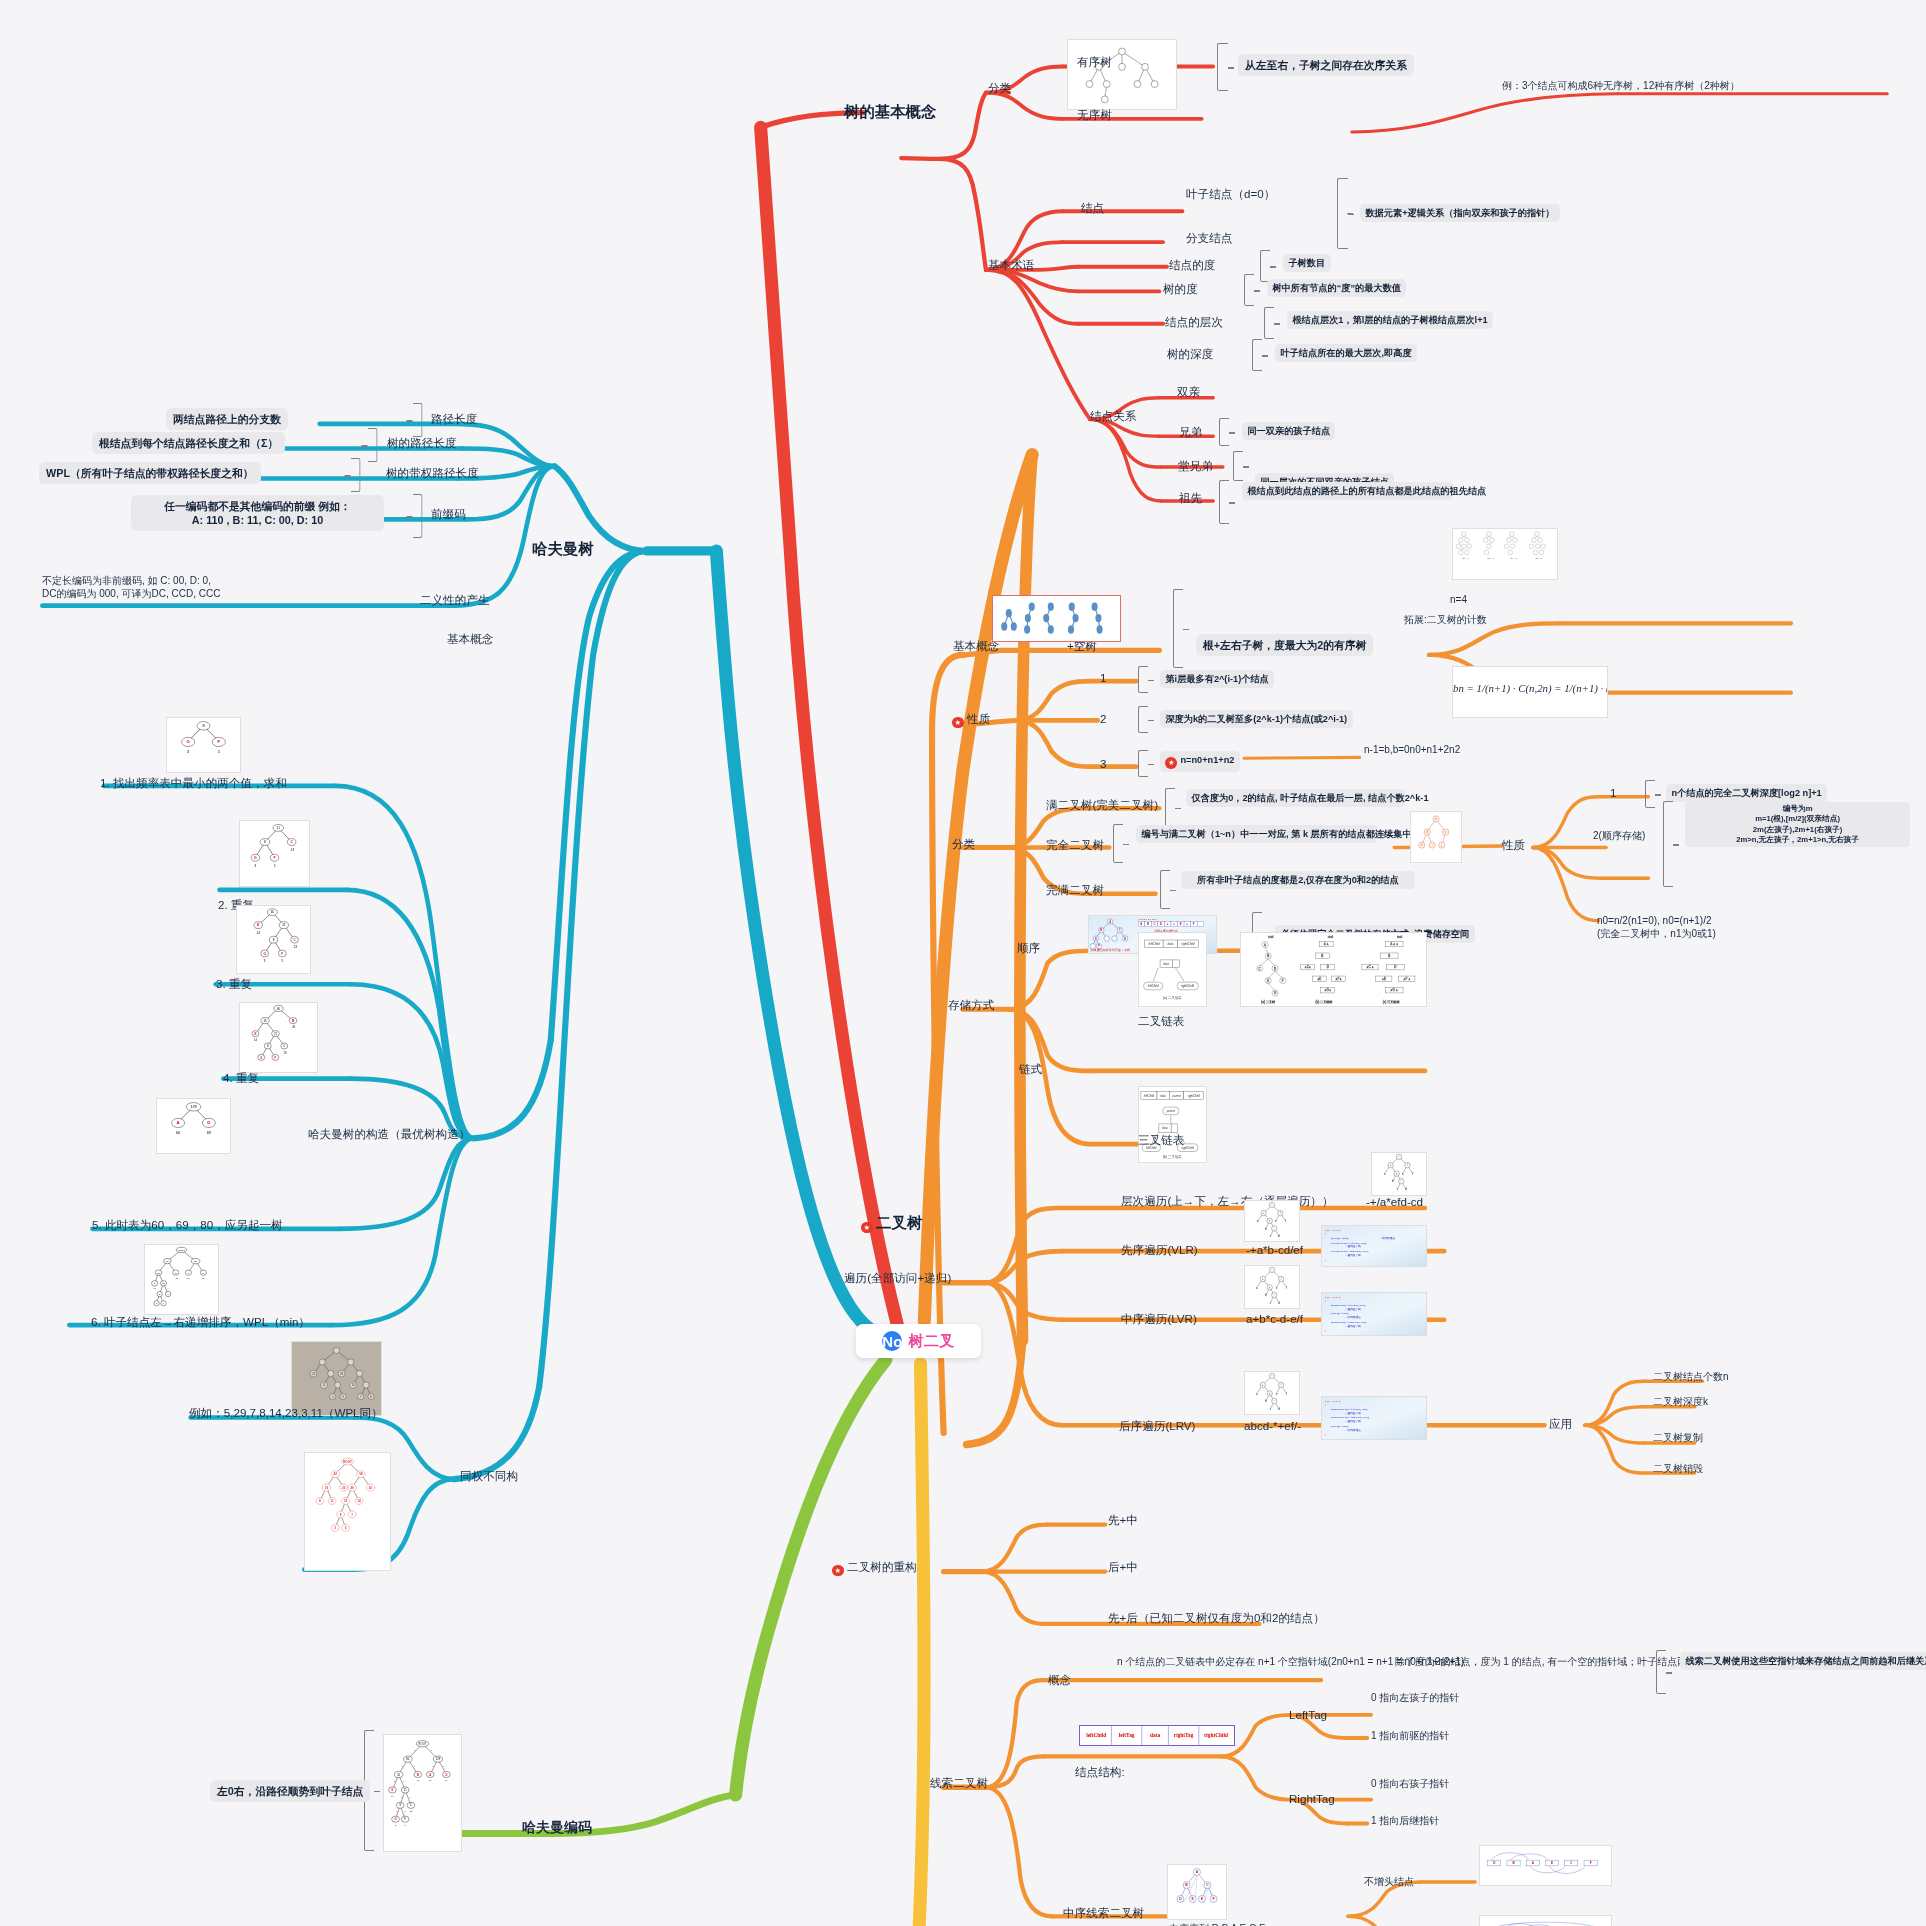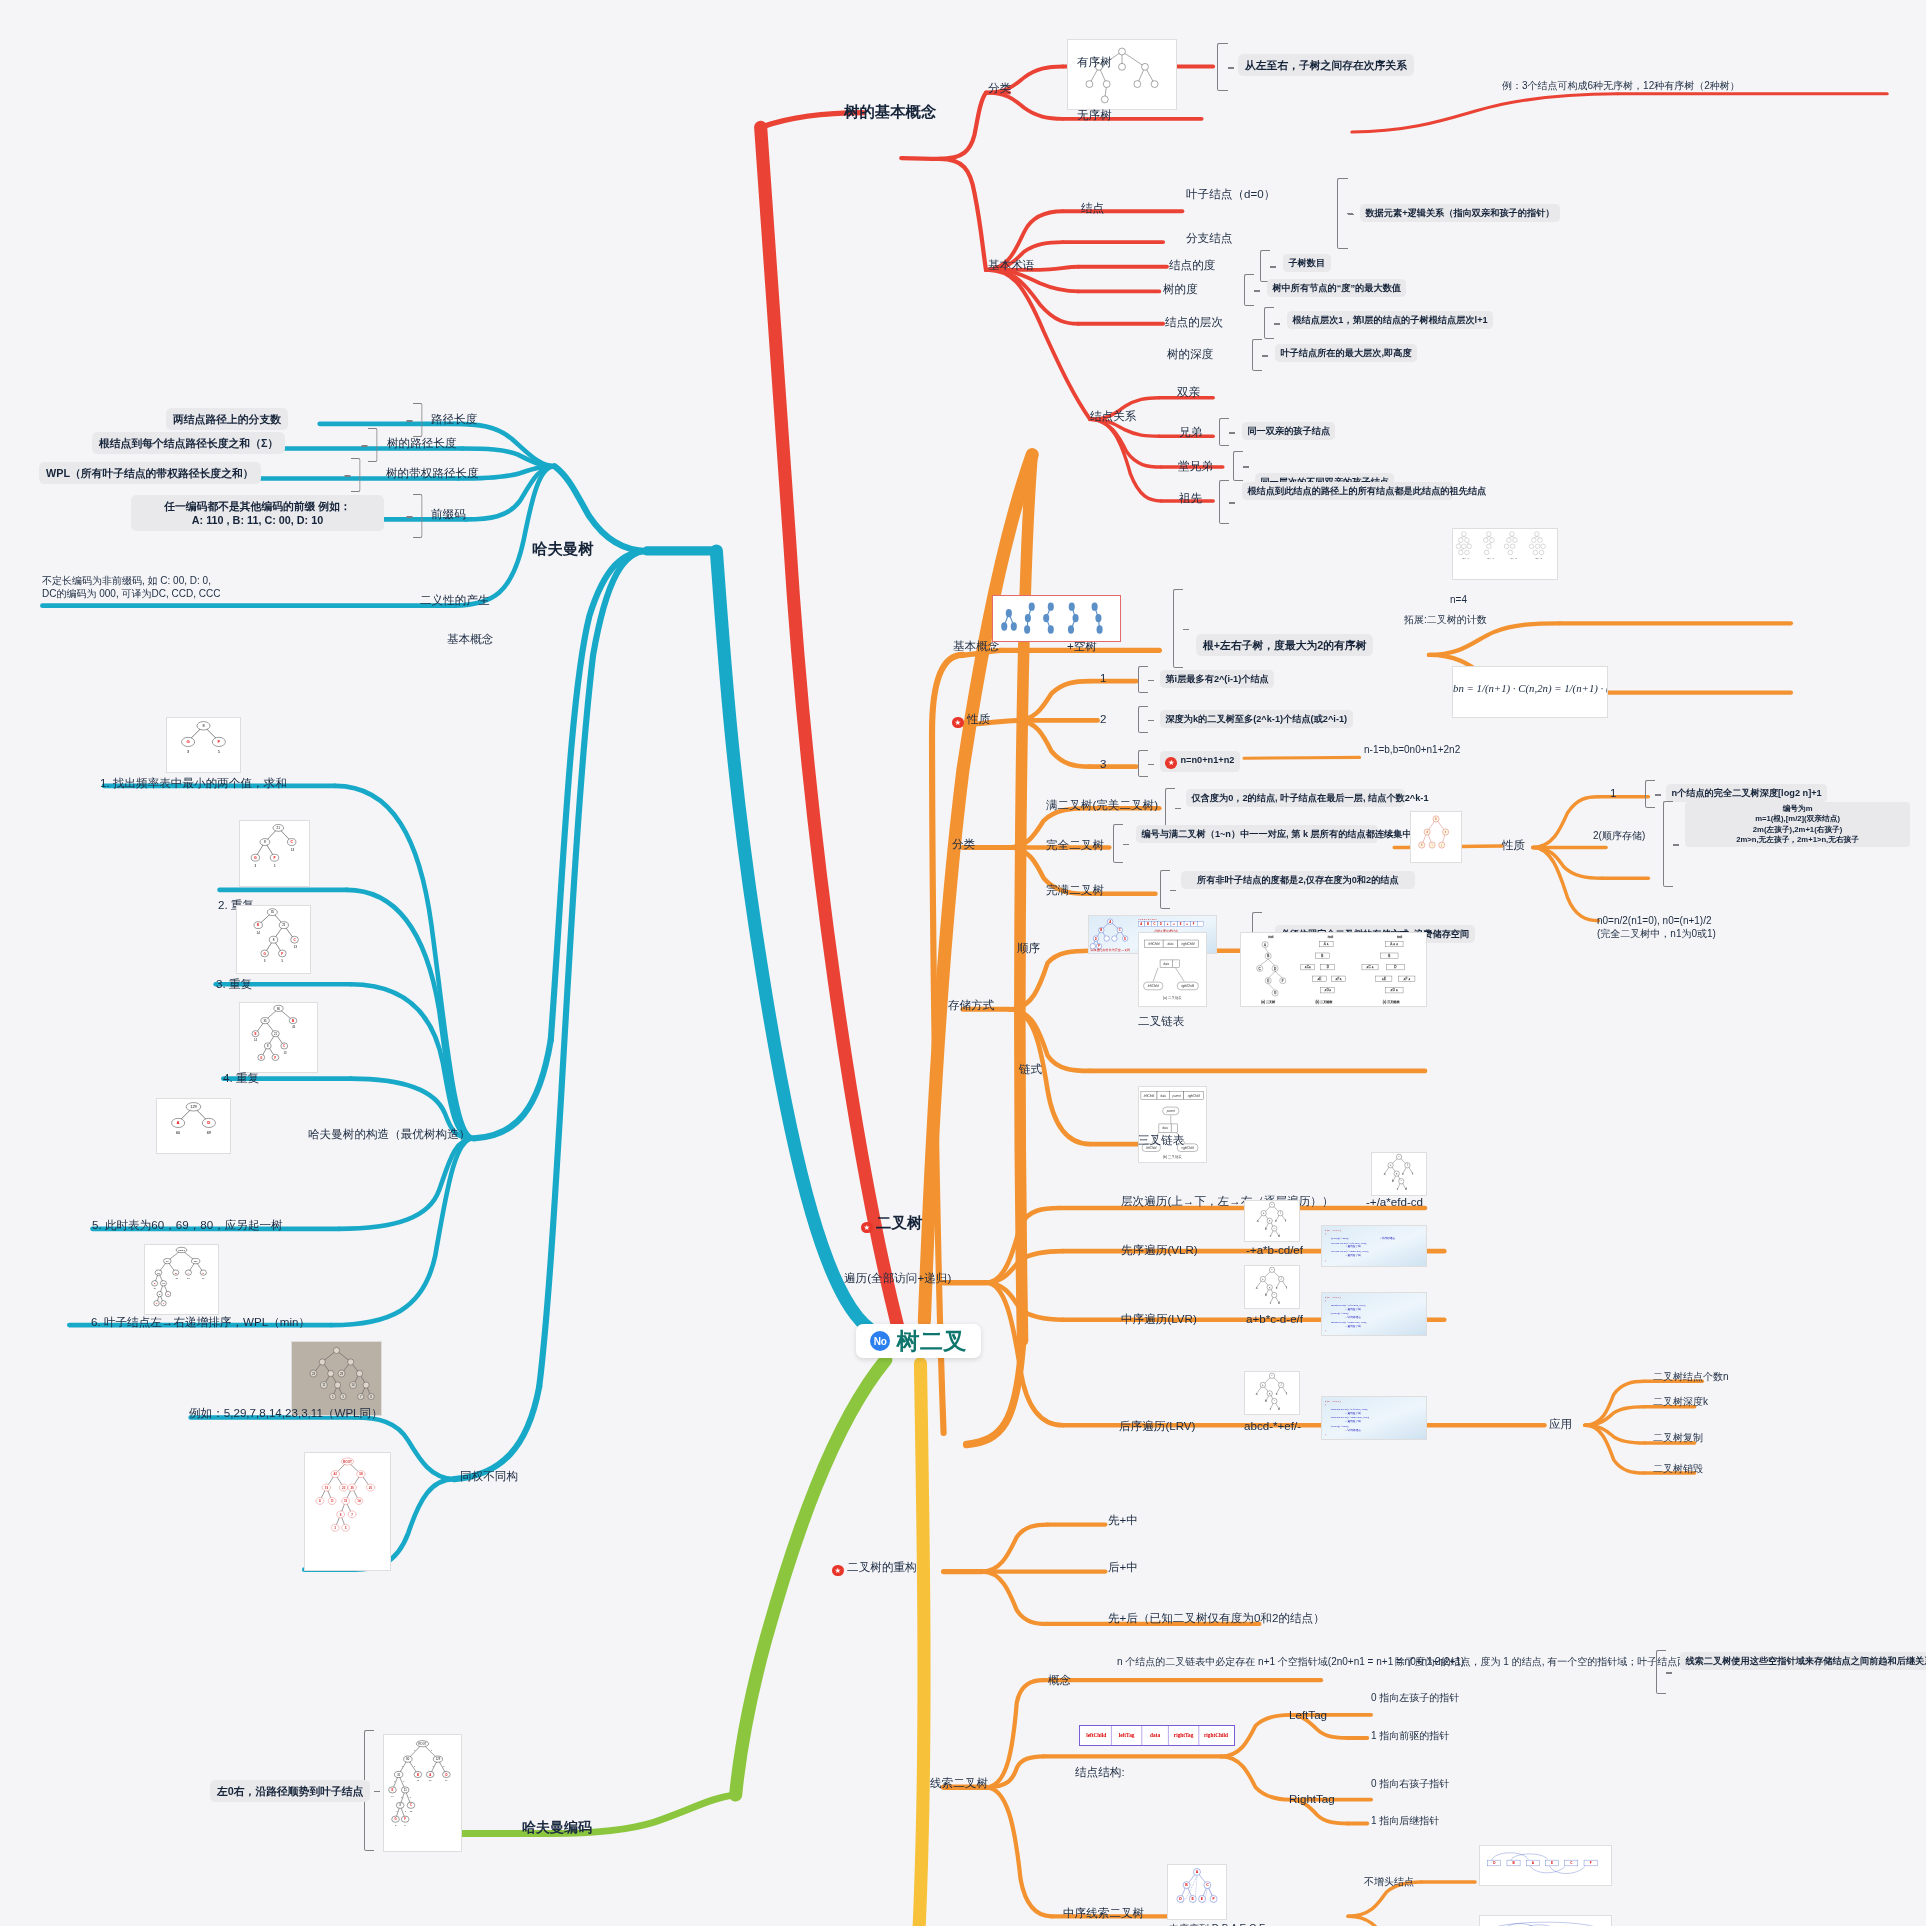--- a/index.html
+++ b/index.html
@@ -16,22 +16,22 @@
   .chip-sm{background:#e9e9ec;border-radius:4.6px;padding:3.1px 5.4px;font-weight:700;font-size:9.2px;color:#16243a;}
   .chip-xs{background:#e9e9ec;border-radius:3.9px;padding:2.3px 4.6px;font-weight:700;font-size:7.7px;color:#16243a;}
   .ctr{text-align:center;}
   .mid{font-size:14px;font-weight:700;}
 
   
   #root-node{position:absolute;left:856px;top:1324px;width:125px;height:34px;background:#fff;
     border-radius:7px;box-shadow:0 1.5px 5.4px rgba(0,0,0,.12);display:flex;align-items:center;
     justify-content:center;gap:6.2px;z-index:40;}
   #root-node .badge{width:20px;height:20px;border-radius:50%;background:#2b7fef;color:#fff;
-    font-size:10px;font-weight:700;display:flex;align-items:center;justify-content:center;}
-  #root-node .rtxt{font-size:23px;font-weight:700;color:#0f766e;letter-spacing:0.4px;}
+    font-size:15px;font-weight:700;display:flex;align-items:center;justify-content:center;}
+  #root-node .rtxt{font-size:15px;font-weight:700;color:#ec4899;letter-spacing:0.4px;}
 
   
   .star{display:inline-block;width:11.6px;height:11.6px;border-radius:50%;background:#e8362b;color:#fff;
     font-size:7.3px;line-height:11.6px;text-align:center;vertical-align:-1.9px;margin-right:3.5px;}
 
   
   .brk{position:absolute;border:1.5px solid #808084;border-right:none;border-radius:2.3px 0 0 2.3px;}
   .brk:after{content:"";position:absolute;right:-6.2px;top:50%;width:6.2px;height:1.5px;background:#808084;}
 
   

